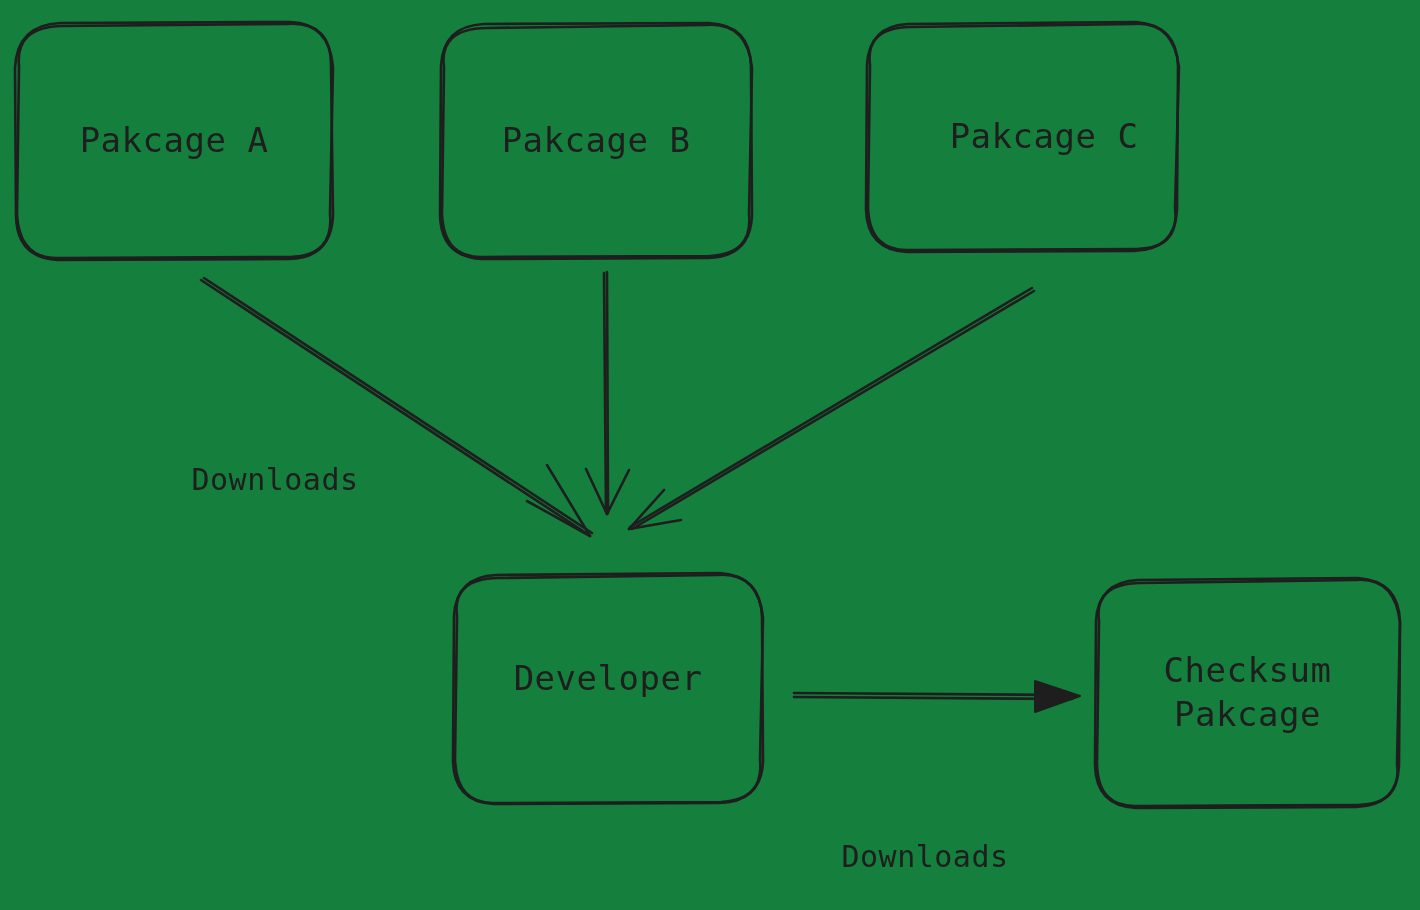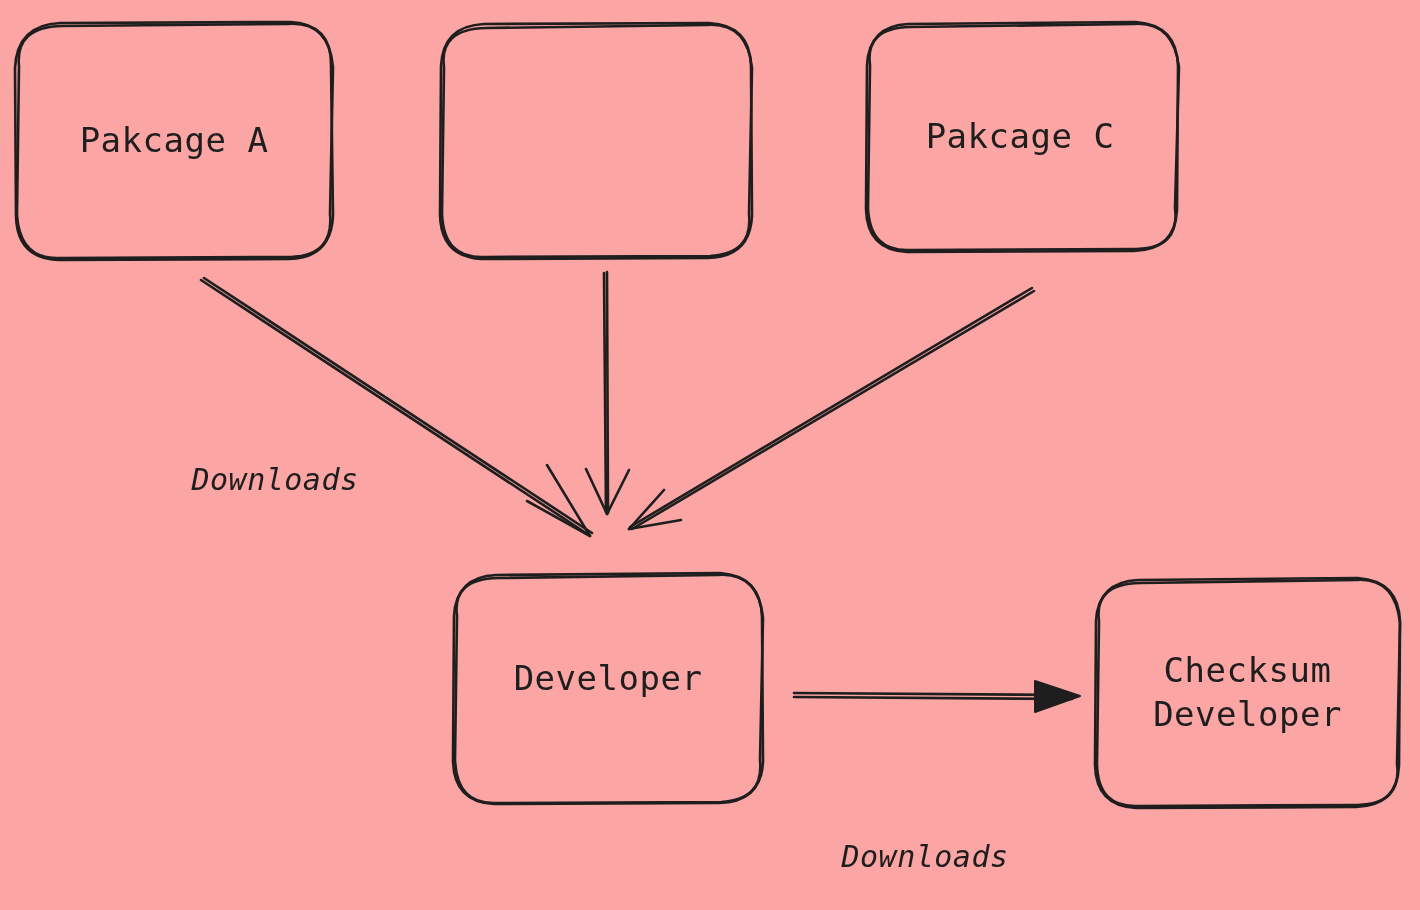--- a/index.html
+++ b/index.html
@@ -12,21 +12,21 @@
     width: 1420px;
     height: 910px;
     font-family: "DejaVu Sans Mono", "Liberation Mono", monospace;
     overflow: hidden;
     position: relative;
   }
   #diagram-root {
     position: relative;
     width: 1420px;
     height: 910px;
-    background: #fca5a5;
+    background: #15803d;
   }
   #sketch-layer {
     position: absolute;
     top: 0;
     left: 0;
     width: 1420px;
     height: 910px;
   }
   .node-label {
     position: absolute;
@@ -48,21 +48,20 @@
     position: absolute;
     color: #1e1e1e;
     font-family: "DejaVu Sans Mono", "Liberation Mono", monospace;
     font-size: 30px;
     font-weight: 400;
     letter-spacing: 0.5px;
     line-height: 1.45;
     text-align: center;
     white-space: pre;
     pointer-events: none;
-    font-style: italic;
   }
   .edge-label .lbl-line { display: block; }
 </style>
 </head>
 <body>
 
 <div id="diagram-root">
 
   <svg id="sketch-layer" viewBox="0 0 1420 910" xmlns="http://www.w3.org/2000/svg">
 
@@ -121,27 +120,28 @@
         <path d="M794 693 L1072 695"></path>
         <path d="M794 697 L1072 699"></path>
         <path d="M1035 681 L1080 696 L1035 712 Z" fill="#1e1e1e" stroke="#1e1e1e" stroke-width="2"></path>
       </g>
 
     </g>
   </svg>
 
   <div class="node-label" style="left:15px; top:22px; width:318px; height:238px;">Pakcage A</div>
 
+  <div class="node-label" style="left:440px; top:22px; width:312px; height:238px;">Pakcage B</div>
 
-  <div class="node-label" style="left:890px; top:22px; width:260px; height:230px;">Pakcage C</div>
+  <div class="node-label" style="left:914px; top:22px; width:260px; height:230px;">Pakcage C</div>
 
   <div class="node-label" style="left:453px; top:573px; width:310px; height:212px;">Developer</div>
 
   <div class="node-label" style="left:1095px; top:578px; width:305px; height:230px;">Checksum
-Developer</div>
+Pakcage</div>
 
   <div class="edge-label" style="left:120px; top:458px; width:310px; text-align:center;">Downloads</div>
 
   <div class="edge-label" style="left:775px; top:748px; width:300px;">
     <span class="lbl-line">Downloads</span>
     
     
   </div>
 
 </div>

